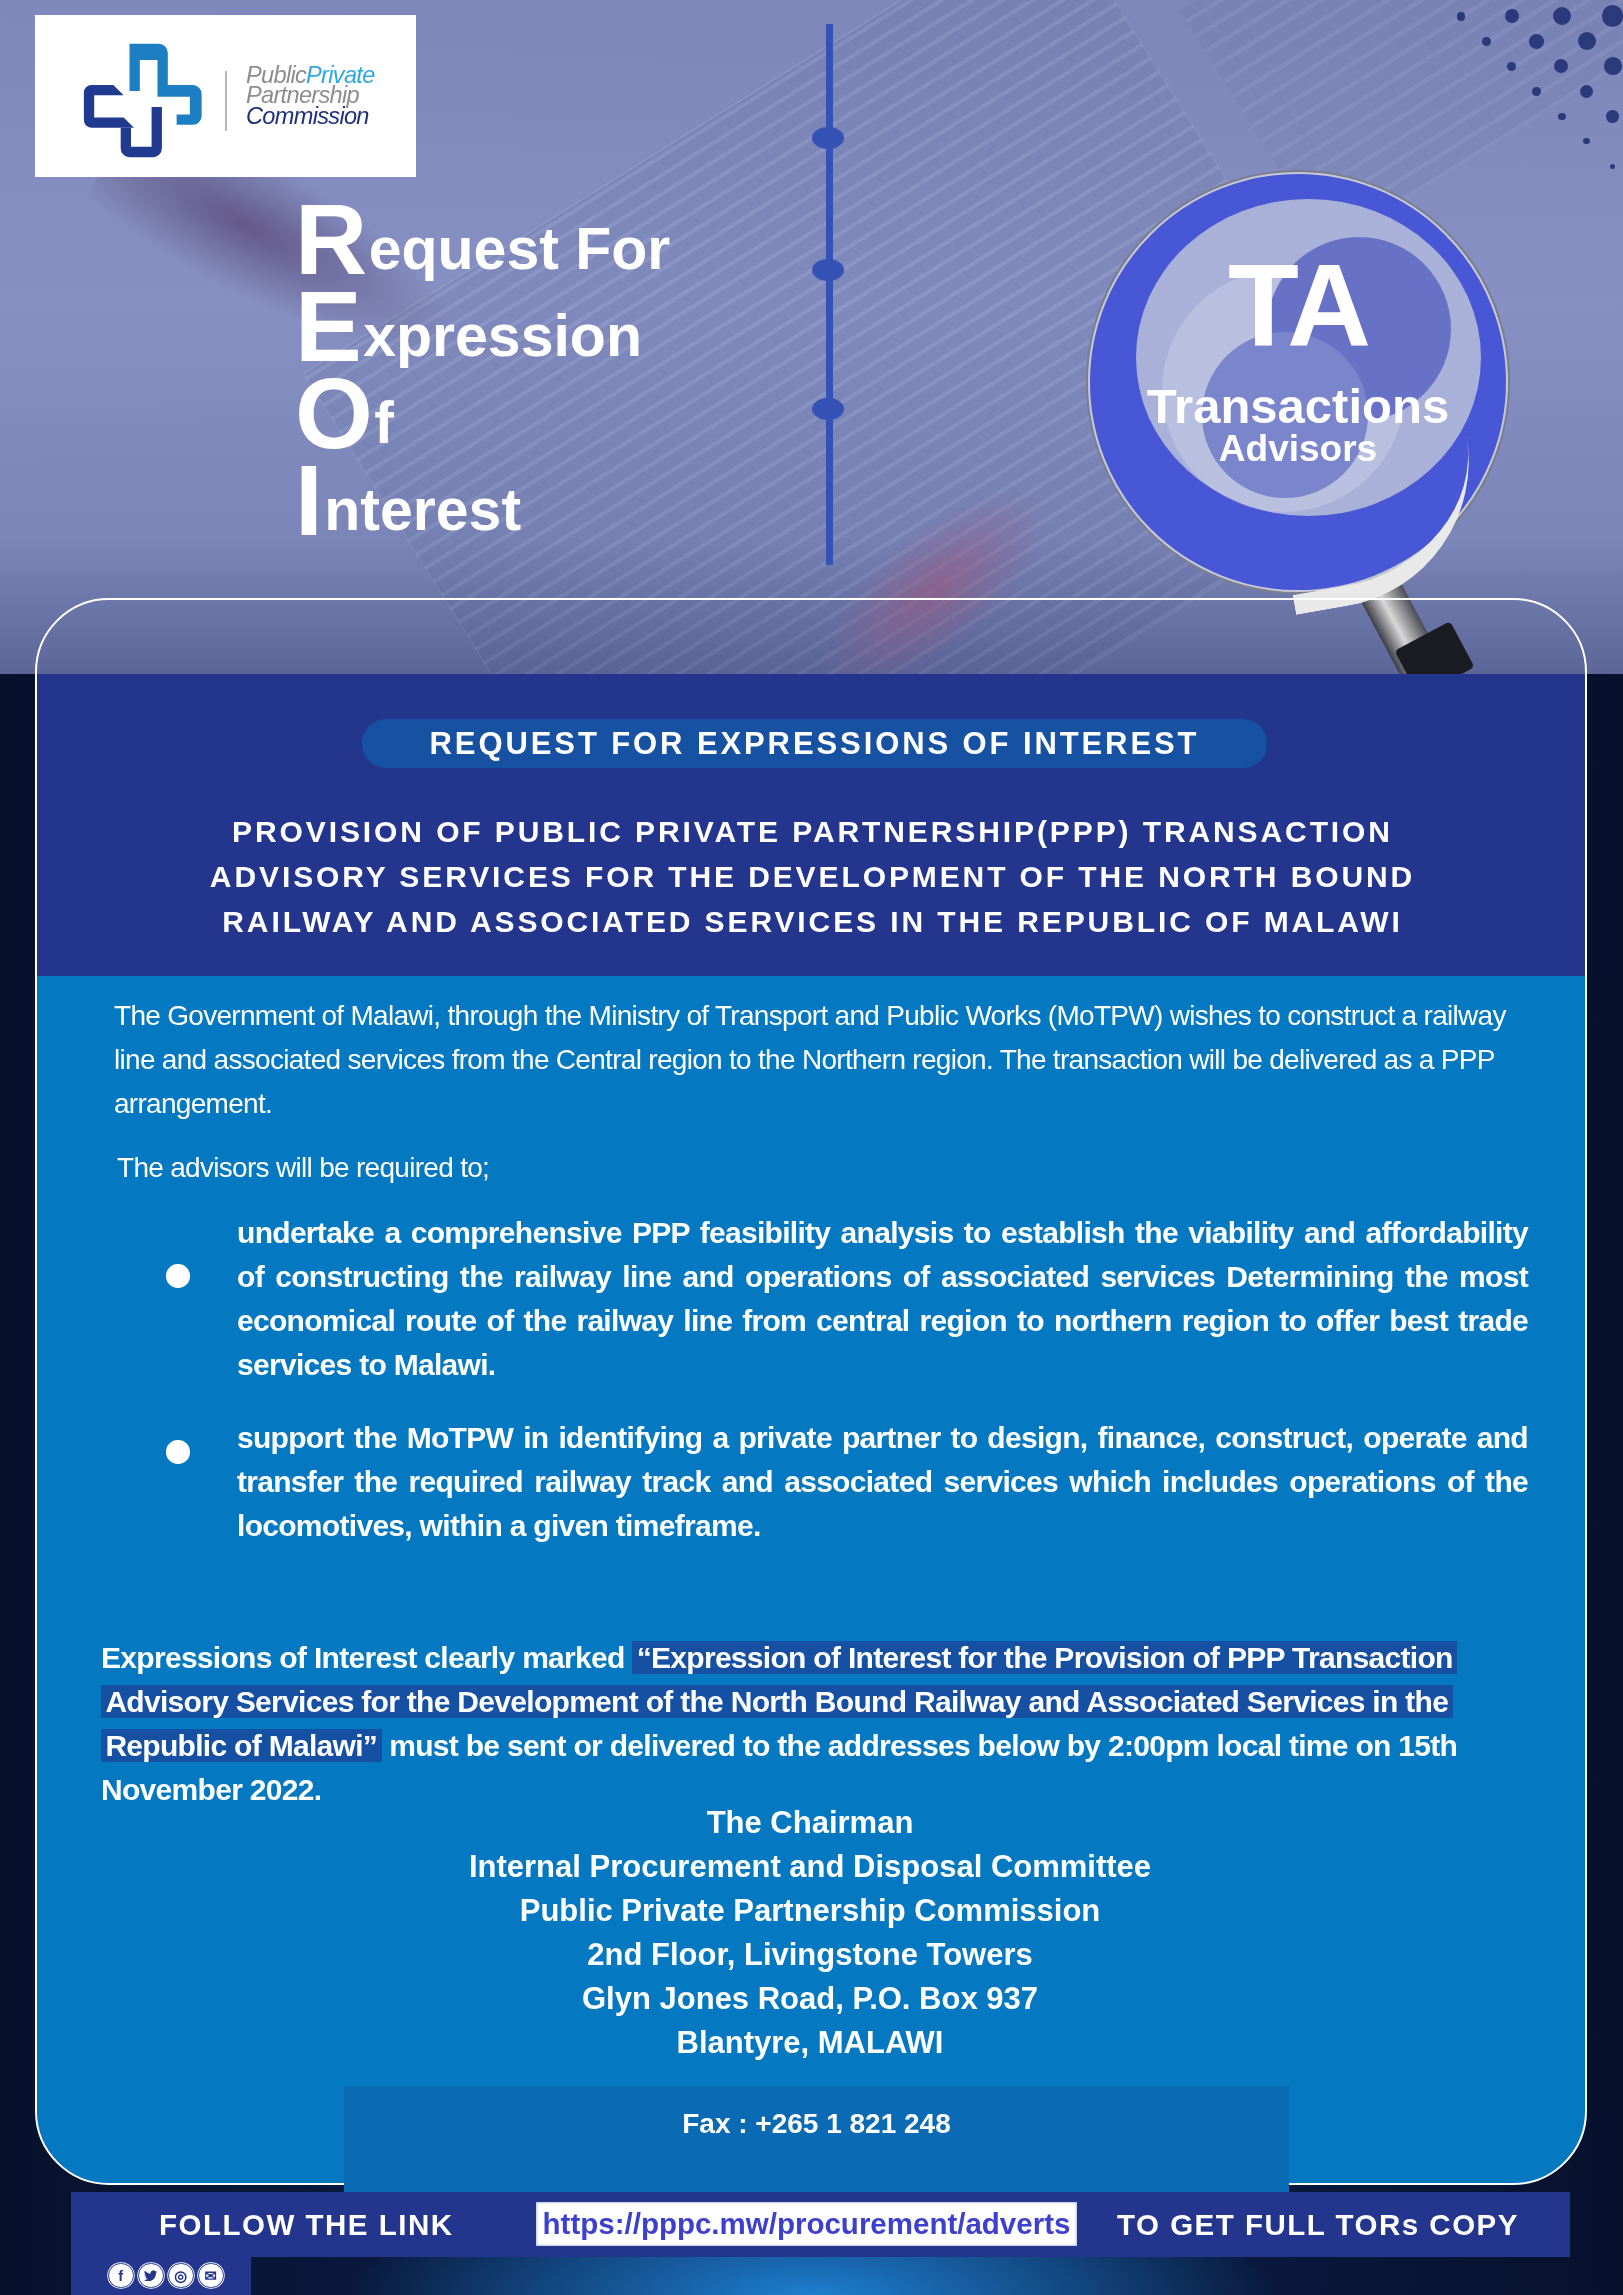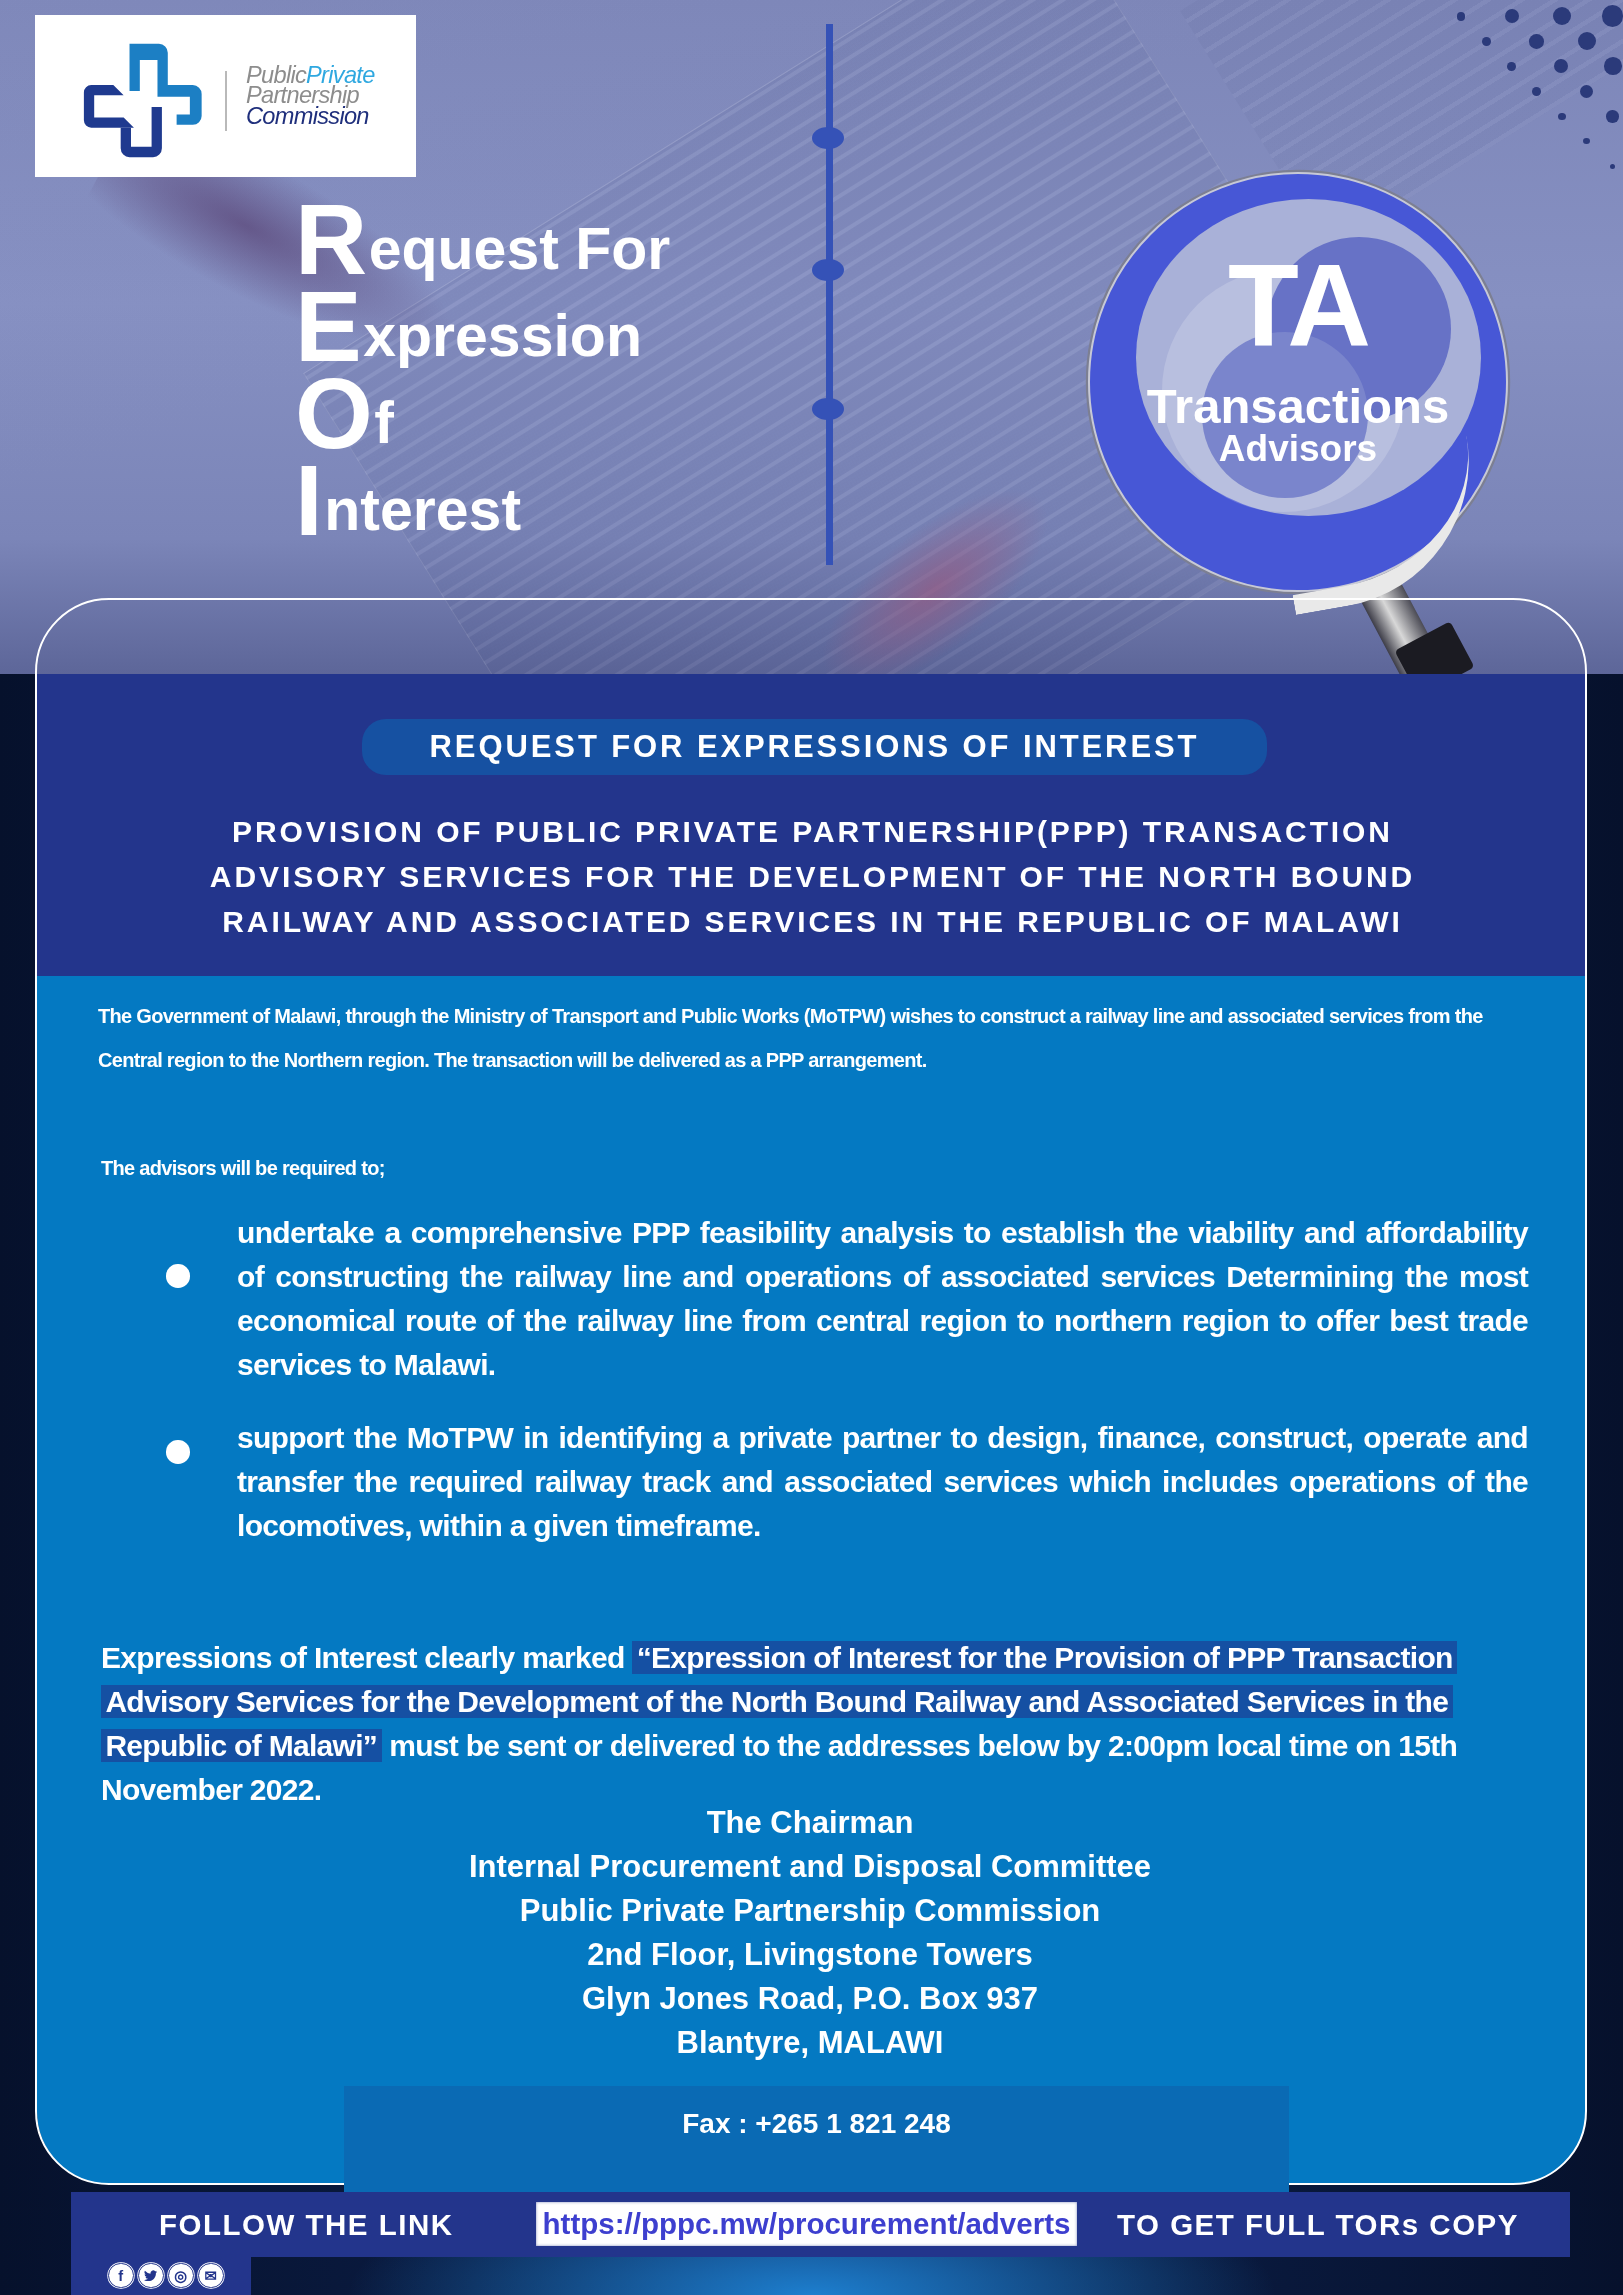--- a/index.html
+++ b/index.html
@@ -116,32 +116,32 @@
   .card-head {
     position: absolute; left: 37px; top: 674px; width: 1549px; height: 302px;
     background: #23358c; z-index: 2;
   }
   .card-body {
     position: absolute; left: 37px; top: 976px; width: 1549px; height: 1208px;
     background: #0479c2; border-radius: 0 0 72px 72px; z-index: 2;
   }
 
   .banner {
-    position: absolute; left: 362px; top: 719px; width: 905px; height: 56px;
+    position: absolute; left: 362px; top: 719px; width: 905px; height: 49px;
     background: #1651a2; z-index: 4;
     display: flex; align-items: center; justify-content: center; border-radius: 24px;
   }
   .banner span { font-size: 31px; font-weight: bold; letter-spacing: 2.9px; }
 
   .subhead {
     position: absolute; left: 74px; top: 809px; width: 1477px; z-index: 4;
     text-align: center; font-size: 30px; font-weight: bold; line-height: 45px; letter-spacing: 2.9px;
   }
 
-  .body-text { position: absolute; z-index: 4; font-size: 20px; font-weight: bold; line-height: 44px; letter-spacing: -0.7px; }
+  .body-text { position: absolute; z-index: 4; font-size: 28px; font-weight: normal; line-height: 44px; letter-spacing: -0.7px; margin-left: 16px; }
   .intro { left: 98px; top: 994px; width: 1436px; }
   .advisors { left: 101px; top: 1146px; }
 
   .bullet-item { position: absolute; z-index: 4; left: 237px; width: 1291px; font-size: 30px; font-weight: bold; line-height: 44px; text-align: justify; letter-spacing: -0.7px; }
   .bullet-1 { top: 1211px; }
   .bullet-2 { top: 1416px; }
   .bullet-dot { position: absolute; z-index: 4; width: 23.6px; height: 23.6px; border-radius: 50%; background: #fff; }
 
   .deadline { position: absolute; z-index: 4; left: 101px; top: 1636px; width: 1429px; font-size: 30px; font-weight: bold; line-height: 44px; letter-spacing: -0.7px; }
   .deadline .hl { background: #1550a3; padding: 0 4.4px; box-decoration-break: clone; -webkit-box-decoration-break: clone; }

